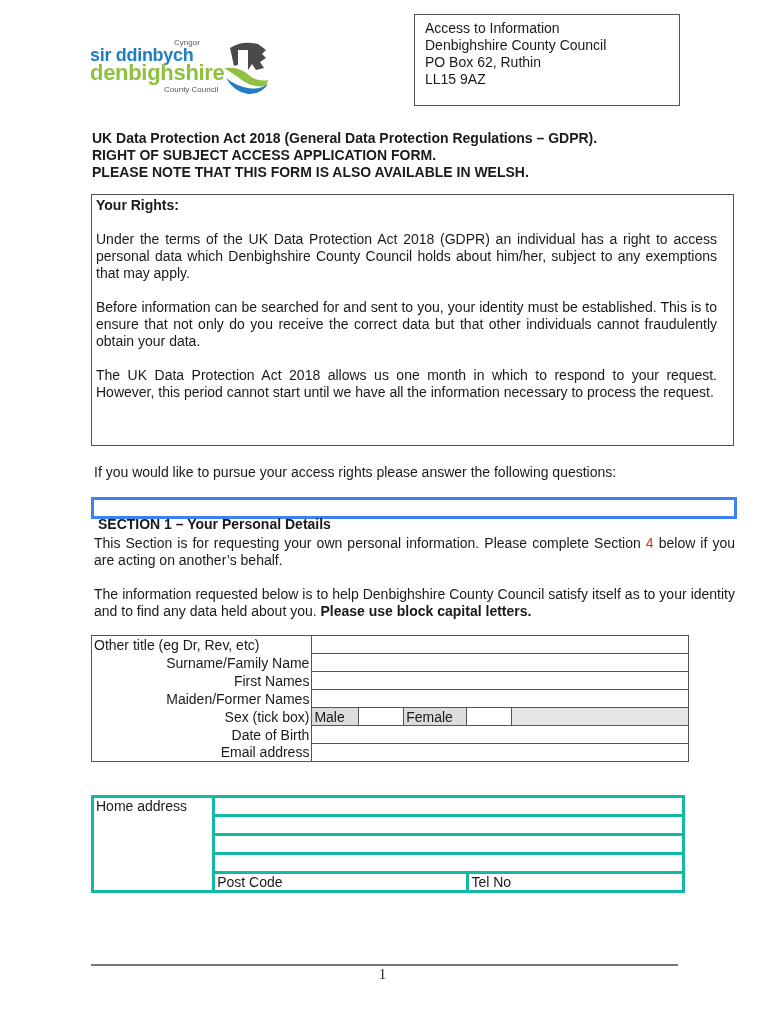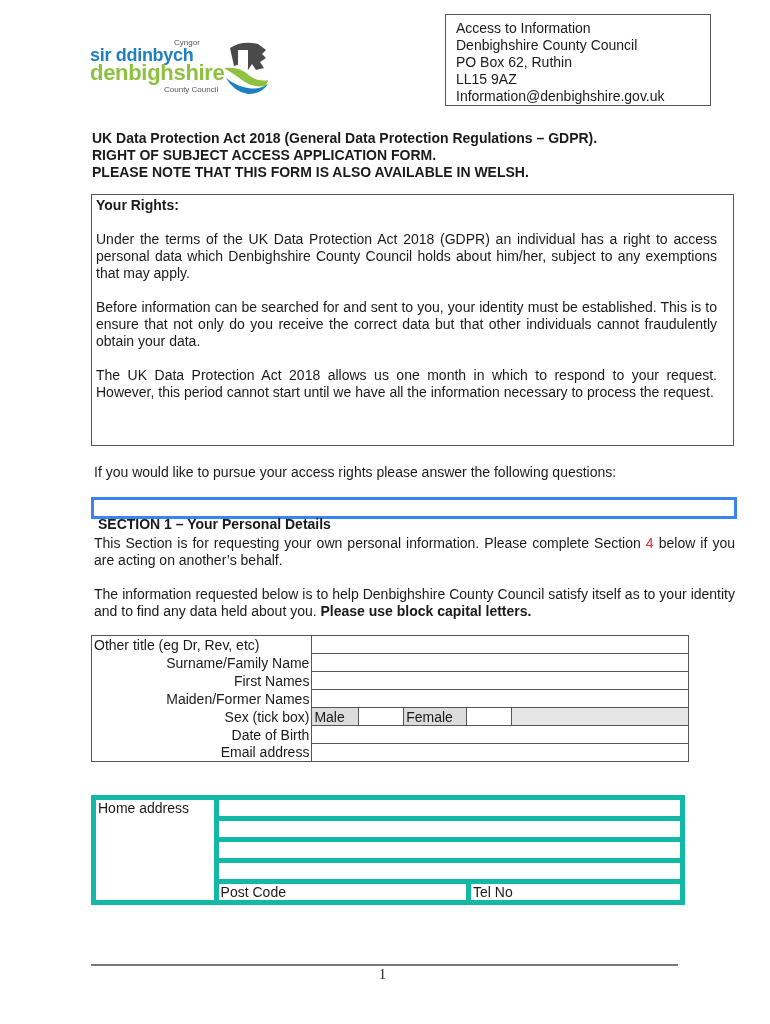--- a/index.html
+++ b/index.html
@@ -10,21 +10,21 @@
   
   .logo { left:90px; top:38px; width:185px; height:60px; }
   .logo .cyngor { position:absolute; left:84px; top:0px; font-size:8px; color:#555; }
   .logo .line1 { position:absolute; left:0; top:6px; font-size:18px; font-weight:bold; color:#1e7fc1; letter-spacing:-0.3px; line-height:22px; }
   .logo .line2 { position:absolute; left:0; top:24px; font-size:22px; font-weight:bold; color:#8dc13f; letter-spacing:-0.3px; line-height:22px; }
   .logo .cc { position:absolute; left:74px; top:47px; font-size:8px; color:#555; }
   .logo svg { position:absolute; left:132px; top:2px; }
 
   
   .addr { left:414px; top:14px; width:266px; height:92px; border:1px solid #555;
-          padding:5px 0 0 10px; box-sizing:border-box; font-size:14px; line-height:17px;margin-left:31px; }
+          padding:5px 0 0 10px; box-sizing:border-box; font-size:14px; line-height:17px; }
 
   
   .heading { left:92px; top:130px; width:650px; font-size:14px; font-weight:bold; line-height:17px; }
 
   
   .rights { left:91px; top:194px; width:643px; height:252px; border:1px solid #555; box-sizing:border-box;
             padding:2px 16px 0 4px; font-size:14px; line-height:17px; }
   .rights p { margin:0; text-align:justify; }
   .rights .title { font-weight:bold; margin-bottom:17px; }
   .rights .para { margin-bottom:17px; }
@@ -42,21 +42,21 @@
   table { border-collapse:collapse; position:absolute; font-size:14px; }
   .pd { left:91px; top:635px; width:598px; }
   .pd td { border:1px solid #555; height:17px; padding:0 2px; line-height:16px; }
   .pd td.lbl { text-align:right; border-top:none; border-bottom:none; width:216px; }
   .pd tr:first-child td.lbl { border-top:1px solid #555; text-align:left; }
   .pd tr:last-child td.lbl { border-bottom:1px solid #555; }
   .pd td.opt { background:#dcdcdc; }
   .pd td.shade { background:#e6e6e6; }
 
   .ha { left:91px; top:795px; width:594px; }
-  .ha td { border:5px solid #14b8a6; height:16px; padding:0 2px; line-height:16px; }
+  .ha td { border:3px solid #14b8a6; height:16px; padding:0 2px; line-height:16px; }
   .ha td.lbl { width:115px; vertical-align:top; }
 
   .footer-line { left:91px; top:964px; width:587px; height:0; border-top:2px solid #777; }
   .page-num { left:379px; top:967px; font-family:"Liberation Serif", serif; font-size:14px; }
 </style>
 </head>
 <body>
 
 <div class="abs logo">
   <span class="cyngor">Cyngor</span>
@@ -71,21 +71,20 @@
     <path d="M2 28 Q18 26 28 36 Q36 42 46 40 L44 46 Q30 48 20 40 Q12 34 2 28 Z" fill="#8dc13f"></path>
     <path d="M4 38 Q14 46 26 48 Q38 50 46 44 Q40 54 26 54 Q12 52 4 38 Z" fill="#1e7fc1"></path>
   </svg>
 </div>
 
 <div class="abs addr">
   <div>Access to Information</div>
   <div>Denbighshire County Council</div>
   <div>PO Box 62, Ruthin</div>
   <div>LL15 9AZ</div>
-  <div>Information@denbighshire.gov.uk</div>
 </div>
 
 <div class="abs heading">
   <div>UK Data Protection Act 2018 (General Data Protection Regulations – GDPR).</div>
   <div>RIGHT OF SUBJECT ACCESS APPLICATION FORM.</div>
   <div>PLEASE NOTE THAT THIS FORM IS ALSO AVAILABLE IN WELSH.</div>
 </div>
 
 <div class="abs rights">
   <p class="title">Your Rights:</p>

